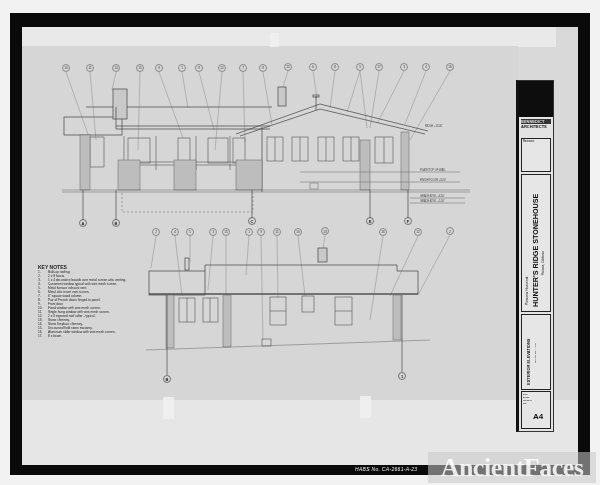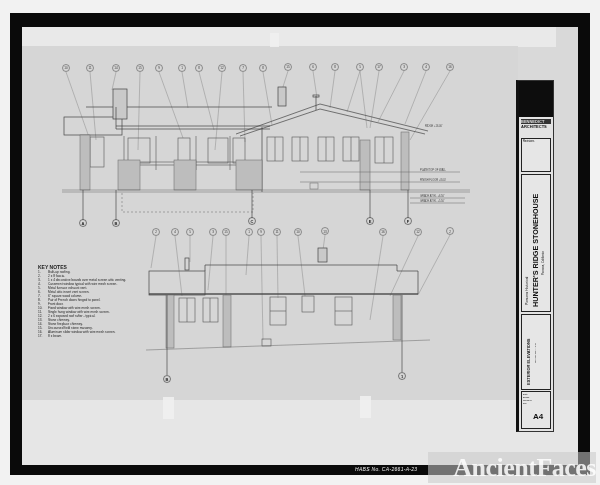--- a/index.html
+++ b/index.html
@@ -14,21 +14,21 @@
   .tb-black { position:absolute; left:0; top:0; width:34px; height:36px; background:#0d0d0d; }
   .tb-arch { position:absolute; left:2px; top:38px; width:30px; font-size:4px; color:#111; font-weight:bold; line-height:5px; }
   .tb-box { position:absolute; left:2px; border:1px solid #222; background:#e6e6e6; }
   .tb-vert { position:absolute; transform-origin:left top; transform:rotate(-90deg); white-space:nowrap; color:#111; }
   .tb-sheet { position:absolute; left:0; width:34px; text-align:center; font-weight:bold; font-size:8px; color:#111; }
   .notes { position:absolute; left:38px; top:265px; width:90px; font-size:3.2px; color:#222; line-height:4px; }
   .notes-title { font-size:5px; font-weight:bold; margin-bottom:1px; }
   .notes-row { display:flex; }
   .notes-num { width:10px; }
   .caption { position:absolute; left:355px; top:466px; font-size:5px; color:#f4f4f4; font-style:italic; letter-spacing:0.3px; }
-  .watermark { position:absolute; left:428px; top:452px; width:168px; height:31px; background:rgba(200,200,200,0.55); color:rgba(255,255,255,0.85); font-family:"Liberation Serif", serif; font-size:26px; font-weight:bold; line-height:31px; text-align:right; letter-spacing:-0.5px; }
+  .watermark { position:absolute; left:428px; top:452px; width:168px; height:31px; background:rgba(200,200,200,0.55); color:rgba(255,255,255,0.85); font-family:"Liberation Serif", serif; font-size:26px; font-weight:bold; line-height:31px; text-align:center; letter-spacing:-0.5px; }
   svg text { font-family:"Liberation Sans", sans-serif; }
 </style>
 </head>
 <body>
 
 <div class="frame"></div>
 <div class="sheet"></div>
 <div class="sheet-top"></div>
 <div class="sheet-bottom"></div>
 <div class="drawing"></div>

